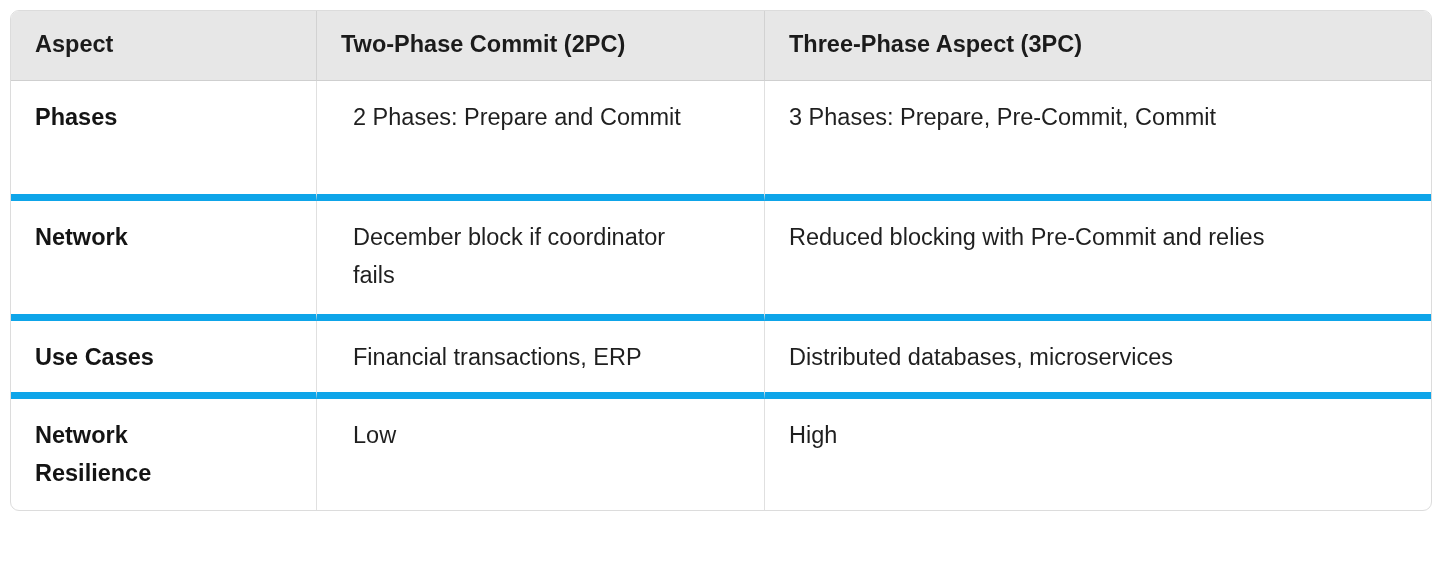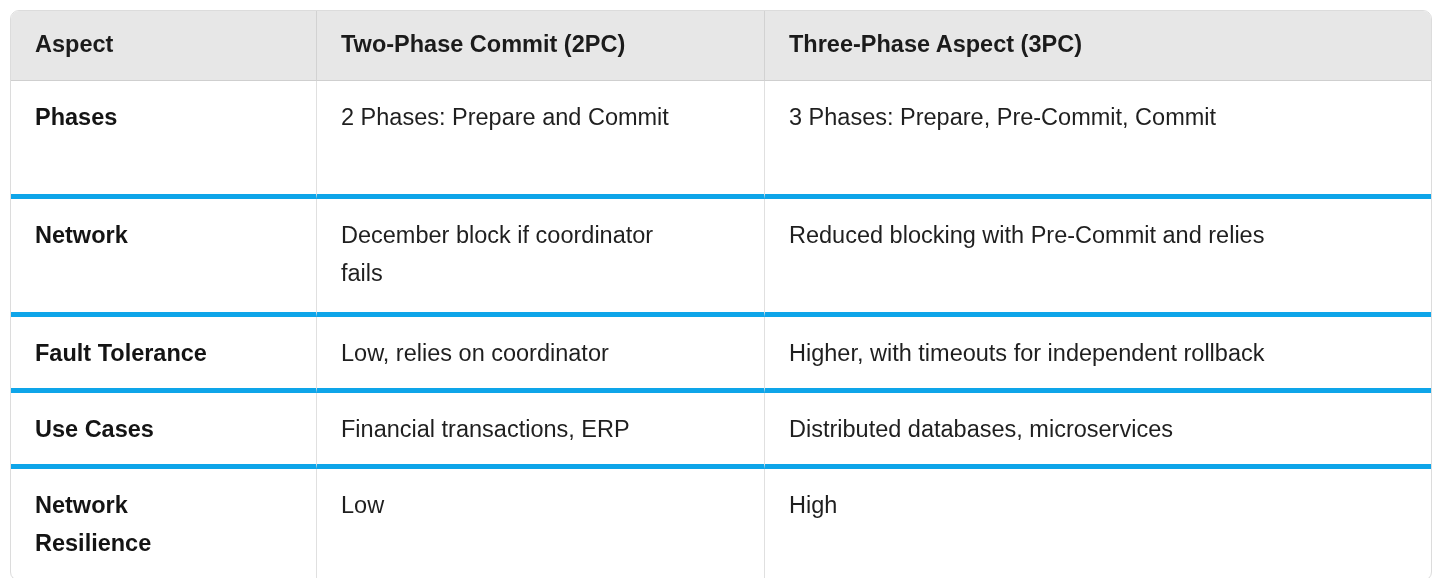--- a/index.html
+++ b/index.html
@@ -54,21 +54,21 @@
     border-right: none;
   }
 
   table.comparison-table tbody td {
     font-size: 23.5px;
     color: #1f1f1f;
     text-align: left;
     padding: 17px 24px 16px 24px;
     line-height: 1.62;
     border-right: 1px solid #e0e0e0;
-    border-bottom: 5px solid #0ea5e9;
+    border-bottom: 7px solid #0ea5e9;
     vertical-align: top;
     font-weight: normal;
   }
   table.comparison-table tbody td:last-child {
     border-right: none;
     margin-top: 40px;
   }
   table.comparison-table tbody tr:last-child td {
     border-bottom: none;
   }
@@ -78,21 +78,21 @@
     color: #141414;
   }
 
   
   tr[data-row="phases"] td            { height: 80px; }
   tr[data-row="blocking"] td          { height: 80px; }
   tr[data-row="fault-tolerance"] td   { height: 32px; }
   tr[data-row="use-cases"] td         { height: 32px; }
   tr[data-row="network-resilience"] td{ height: 78px; }
 
-  .wrap-narrow { display: block; max-width: 330px; }
+  .wrap-narrow { display: block; max-width: 330px; margin-left: 12px; }
   .wrap-mid    { display: block; max-width: 540px; }
   .wrap-aspect { display: block; max-width: 180px; }
 </style>
 </head>
 <body>
 
 <div class="table-wrap">
   <table class="comparison-table">
     <colgroup>
       <col class="c-aspect">
@@ -122,31 +122,20 @@
         <td class="aspect-cell">
           <span class="wrap-aspect">Network</span>
         </td>
         <td>
           <span class="wrap-narrow">December block if coordinator fails</span>
         </td>
         <td>
           <span class="wrap-mid">Reduced blocking with Pre-Commit and relies</span>
         </td>
       </tr>
-      <tr data-row="fault-tolerance">
-        <td class="aspect-cell">
-          <span class="wrap-aspect">Fault Tolerance</span>
-        </td>
-        <td>
-          <span class="wrap-narrow">Low, relies on coordinator</span>
-        </td>
-        <td>
-          <span class="wrap-mid">Higher, with timeouts for independent rollback</span>
-        </td>
-      </tr>
       <tr data-row="use-cases">
         <td class="aspect-cell">
           <span class="wrap-aspect">Use Cases</span>
         </td>
         <td>
           <span class="wrap-narrow">Financial transactions, ERP</span>
         </td>
         <td>
           <span class="wrap-mid">Distributed databases, microservices</span>
         </td>

